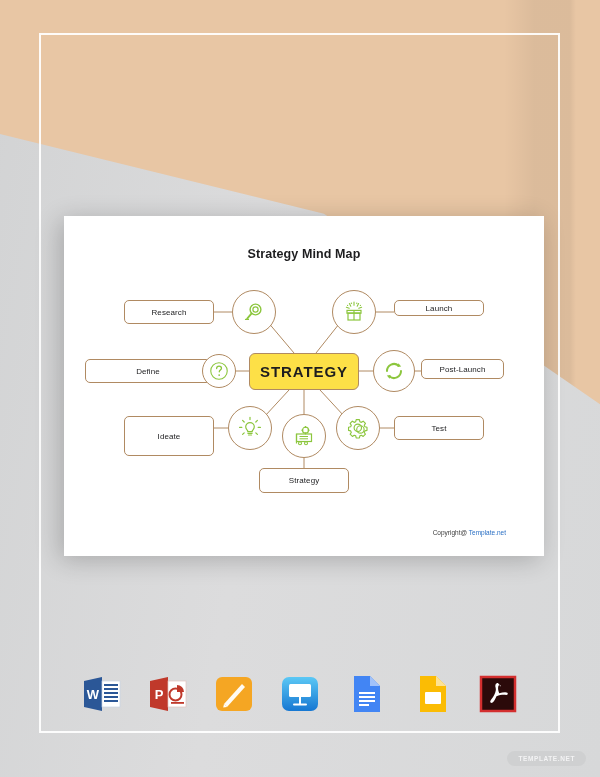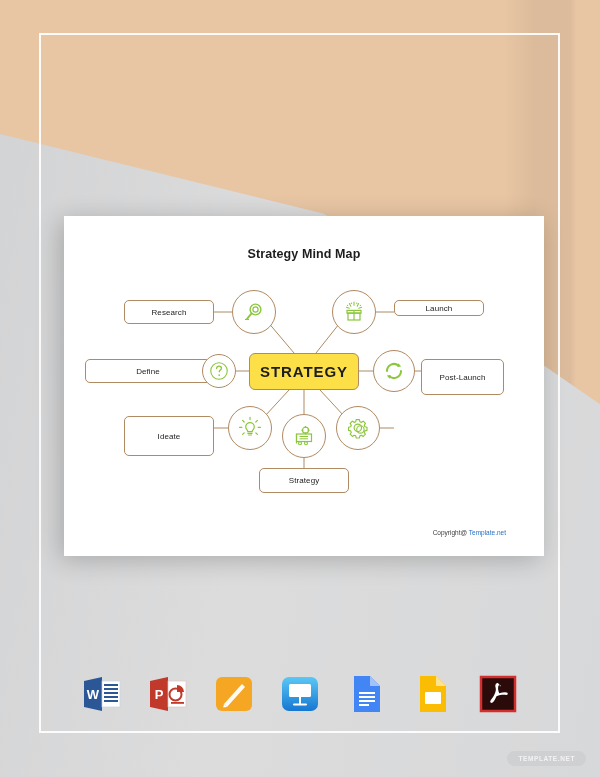--- a/index.html
+++ b/index.html
@@ -316,30 +316,33 @@
     </div>
 
     <div class="node-circle" style="left:309px; top:134px; width:42px; height:42px;">
       <svg width="24" height="24" viewBox="0 0 24 24">
         <path d="M19 12a7 7 0 0 1-11.6 5.3" fill="none" stroke="#8cc63e" stroke-width="2" stroke-linecap="round"></path>
         <path d="M5 12A7 7 0 0 1 16.6 6.7" fill="none" stroke="#8cc63e" stroke-width="2" stroke-linecap="round"></path>
         <polygon points="16.4,4.2 19.2,7.4 15.4,8.1" fill="#8cc63e"></polygon>
         <polygon points="7.6,19.8 4.8,16.6 8.6,15.9" fill="#8cc63e"></polygon>
       </svg>
     </div>
-    <div class="node-box" style="left:357px; top:143px; width:83px; height:36px;">
+    <div class="node-box" style="left:357px; top:143px; width:83px; height:20px;">
       <span>Post-Launch</span>
     </div>
 
     <div class="node-circle" style="left:272px; top:190px; width:44px; height:44px;">
       <svg width="26" height="26" viewBox="0 0 26 26">
         <path d="M11.2 4.6h3.2l.45 2.1 1.55.65 1.8-1.2 2.25 2.25-1.2 1.8.65 1.55 2.1.45v3.2l-2.1.45-.65 1.55 1.2 1.8-2.25 2.25-1.8-1.2-1.55.65-.45 2.1h-3.2l-.45-2.1-1.55-.65-1.8 1.2L5.1 19.2l1.2-1.8-.65-1.55-2.1-.45v-3.2l2.1-.45.65-1.55-1.2-1.8L7.35 6.15l1.8 1.2 1.55-.65z" fill="none" stroke="#8cc63e" stroke-width="1.15" stroke-linejoin="round"></path>
         <circle cx="12.8" cy="12.8" r="3.7" fill="none" stroke="#8cc63e" stroke-width="1.15"></circle>
         <circle cx="15.4" cy="14.4" r="3.7" fill="none" stroke="#8cc63e" stroke-width="1.15"></circle>
       </svg>
+    </div>
+    <div class="node-box" style="left:330px; top:200px; width:90px; height:24px;">
+      <span>Test</span>
     </div>
 
     <div class="copyright">
       <span>Copyright@ </span><span class="tpl">Template.net</span>
     </div>
 
   </div>
 
   <div class="filebar">
 

